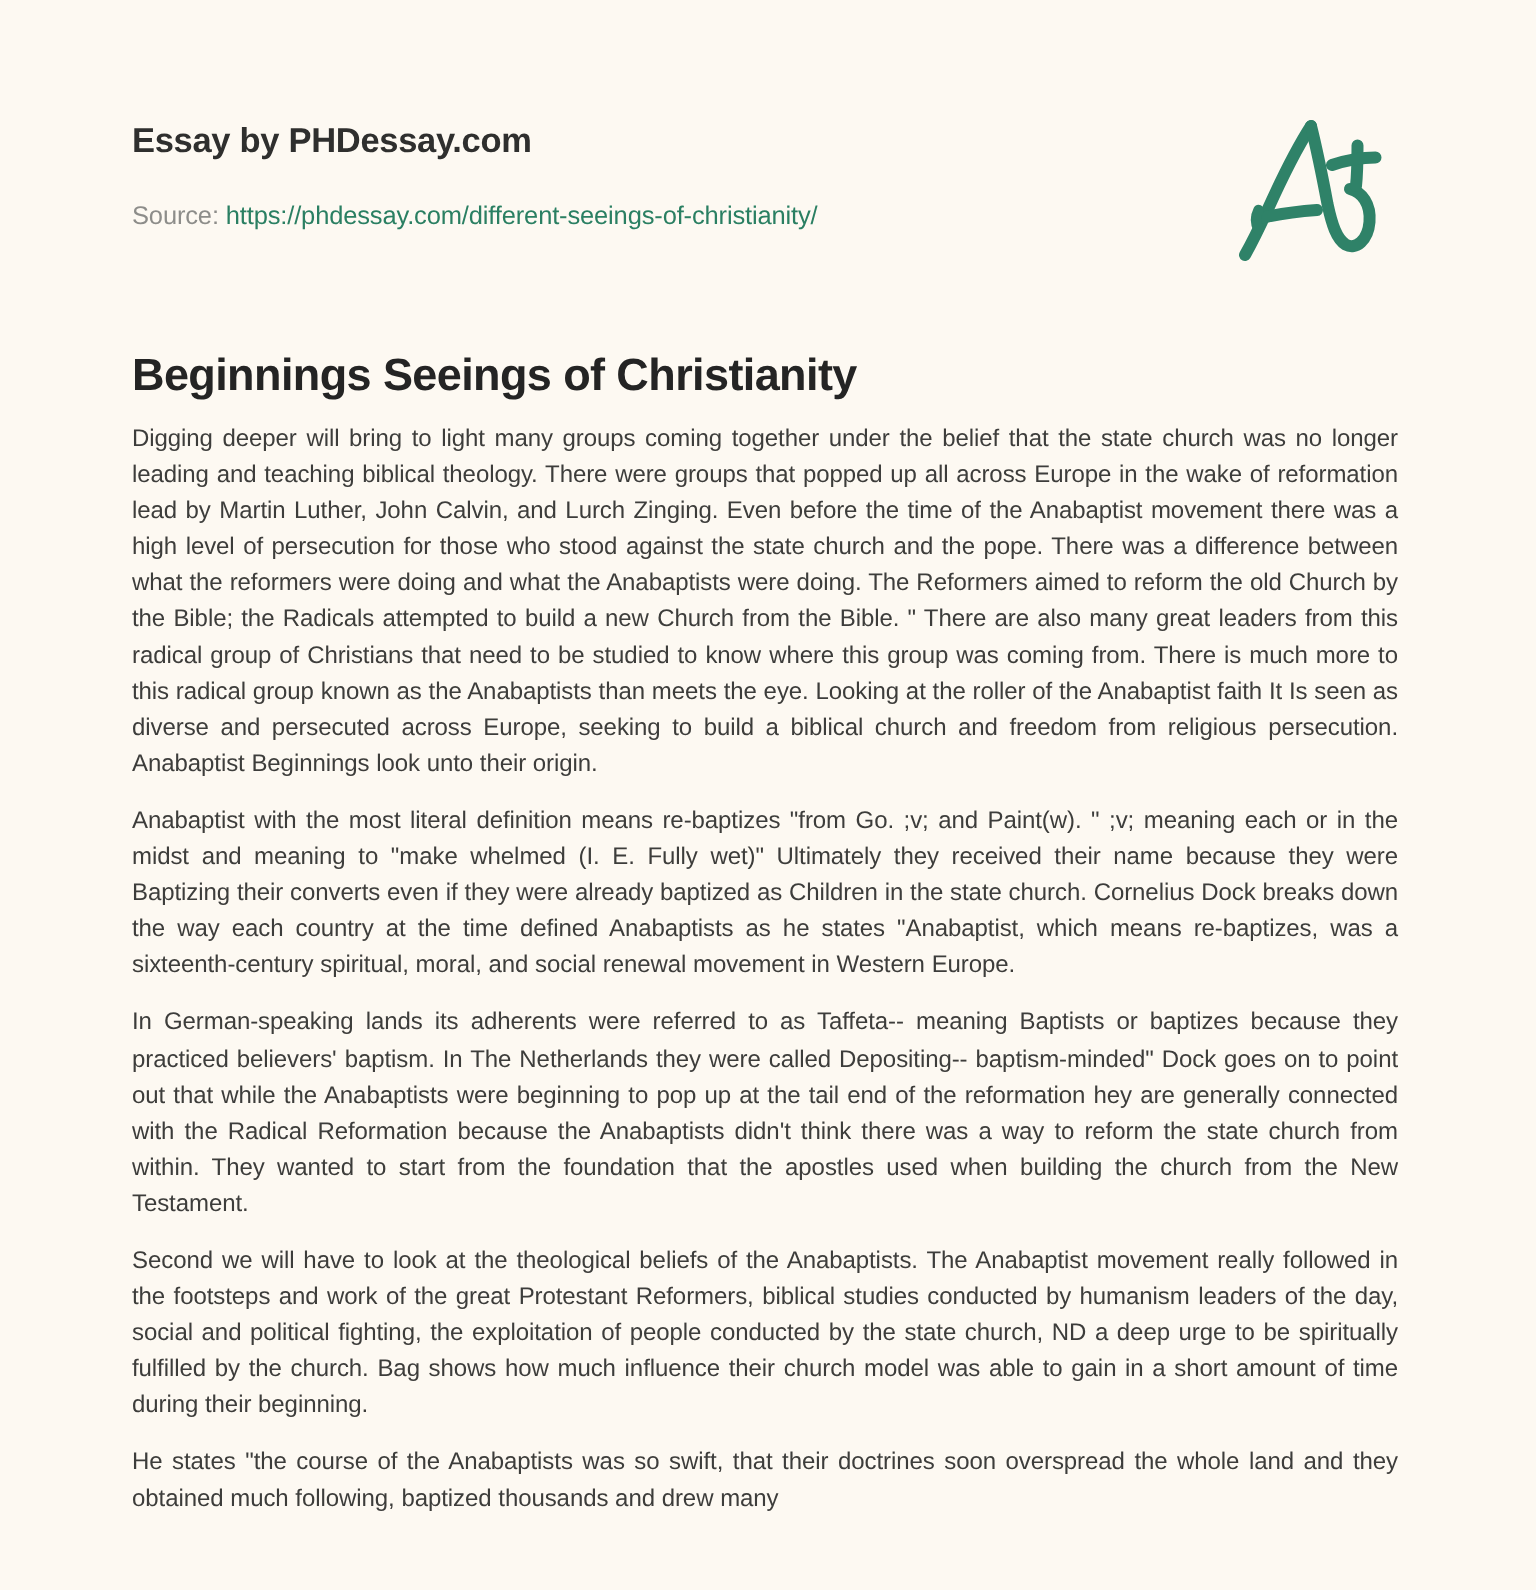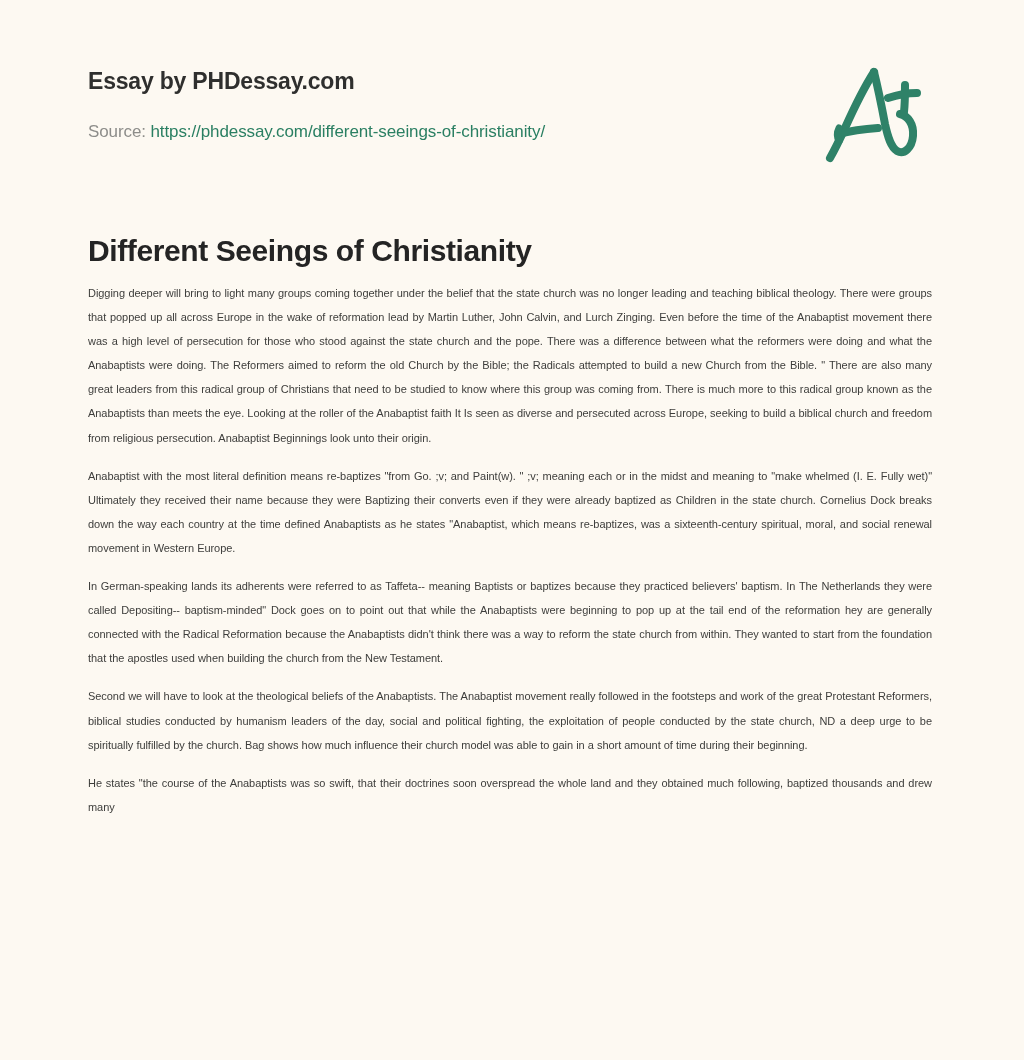--- a/index.html
+++ b/index.html
@@ -21,21 +21,21 @@
     position: relative;
     width: 1024px;
     height: 1060px;
     box-sizing: border-box;
   }
 
   
   .header {
     position: absolute;
     left: 0;
-    top: 0;
+    top: 12px;
     width: 1024px;
     height: 190px;
   }
 
   .brandline {
     position: absolute;
     left: 88px;
     top: 68px;
     font-size: 23px;
     font-weight: bold;
@@ -90,21 +90,21 @@
   
   .article {
     position: absolute;
     left: 88px;
     top: 281px;
     width: 844px;
   }
 
   .article p {
     margin: 0 0 14px 0;
-    font-size: 11px;
+    font-size: 16px;
     line-height: 24.1px;
     text-align: justify;
     text-justify: inter-word;
     color: #3d3d3b;
     letter-spacing: -0.05px;
     word-spacing: 0.1px;
   }
   .article p:last-child {
     margin-bottom: 0;
   }
@@ -138,21 +138,21 @@
 
           <path d="M93 27 C93 36 93 45 92 54" stroke-width="8"></path>
 
           <path d="M76 40 C85 37 96 35 105 35" stroke-width="8"></path>
         </g>
       </svg>
     </div>
 
   </div>
 
-  <h1 class="doc-title">Different Seeings of Christianity</h1>
+  <h1 class="doc-title">Beginnings Seeings of Christianity</h1>
 
   <div class="article">
     <p>Digging deeper will bring to light many groups coming together under the belief that the state church was no longer leading and teaching biblical theology. There were groups that popped up all across Europe in the wake of reformation lead by Martin Luther, John Calvin, and Lurch Zinging. Even before the time of the Anabaptist movement there was a high level of persecution for those who stood against the state church and the pope. There was a difference between what the reformers were doing and what the Anabaptists were doing. The Reformers aimed to reform the old Church by the Bible; the Radicals attempted to build a new Church from the Bible. " There are also many great leaders from this radical group of Christians that need to be studied to know where this group was coming from. There is much more to this radical group known as the Anabaptists than meets the eye. Looking at the roller of the Anabaptist faith It Is seen as diverse and persecuted across Europe, seeking to build a biblical church and freedom from religious persecution. Anabaptist Beginnings look unto their origin.</p>
     <p>Anabaptist with the most literal definition means re-baptizes "from Go. ;v; and Paint(w). " ;v; meaning each or in the midst and meaning to "make whelmed (I. E. Fully wet)" Ultimately they received their name because they were Baptizing their converts even if they were already baptized as Children in the state church. Cornelius Dock breaks down the way each country at the time defined Anabaptists as he states "Anabaptist, which means re-baptizes, was a sixteenth-century spiritual, moral, and social renewal movement in Western Europe.</p>
     <p>In German-speaking lands its adherents were referred to as Taffeta-- meaning Baptists or baptizes because they practiced believers' baptism. In The Netherlands they were called Depositing-- baptism-minded" Dock goes on to point out that while the Anabaptists were beginning to pop up at the tail end of the reformation hey are generally connected with the Radical Reformation because the Anabaptists didn't think there was a way to reform the state church from within. They wanted to start from the foundation that the apostles used when building the church from the New Testament.</p>
     <p>Second we will have to look at the theological beliefs of the Anabaptists. The Anabaptist movement really followed in the footsteps and work of the great Protestant Reformers, biblical studies conducted by humanism leaders of the day, social and political fighting, the exploitation of people conducted by the state church, ND a deep urge to be spiritually fulfilled by the church. Bag shows how much influence their church model was able to gain in a short amount of time during their beginning.</p>
     <p>He states "the course of the Anabaptists was so swift, that their doctrines soon overspread the whole land and they obtained much following, baptized thousands and drew many</p>
   </div>
 
 </div>

